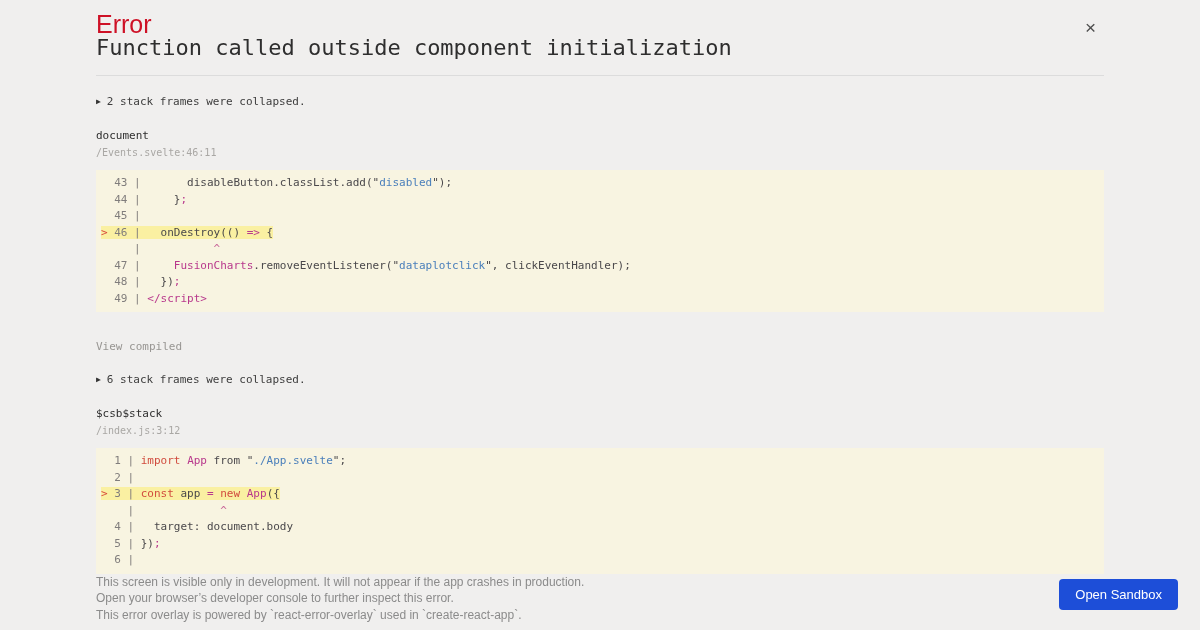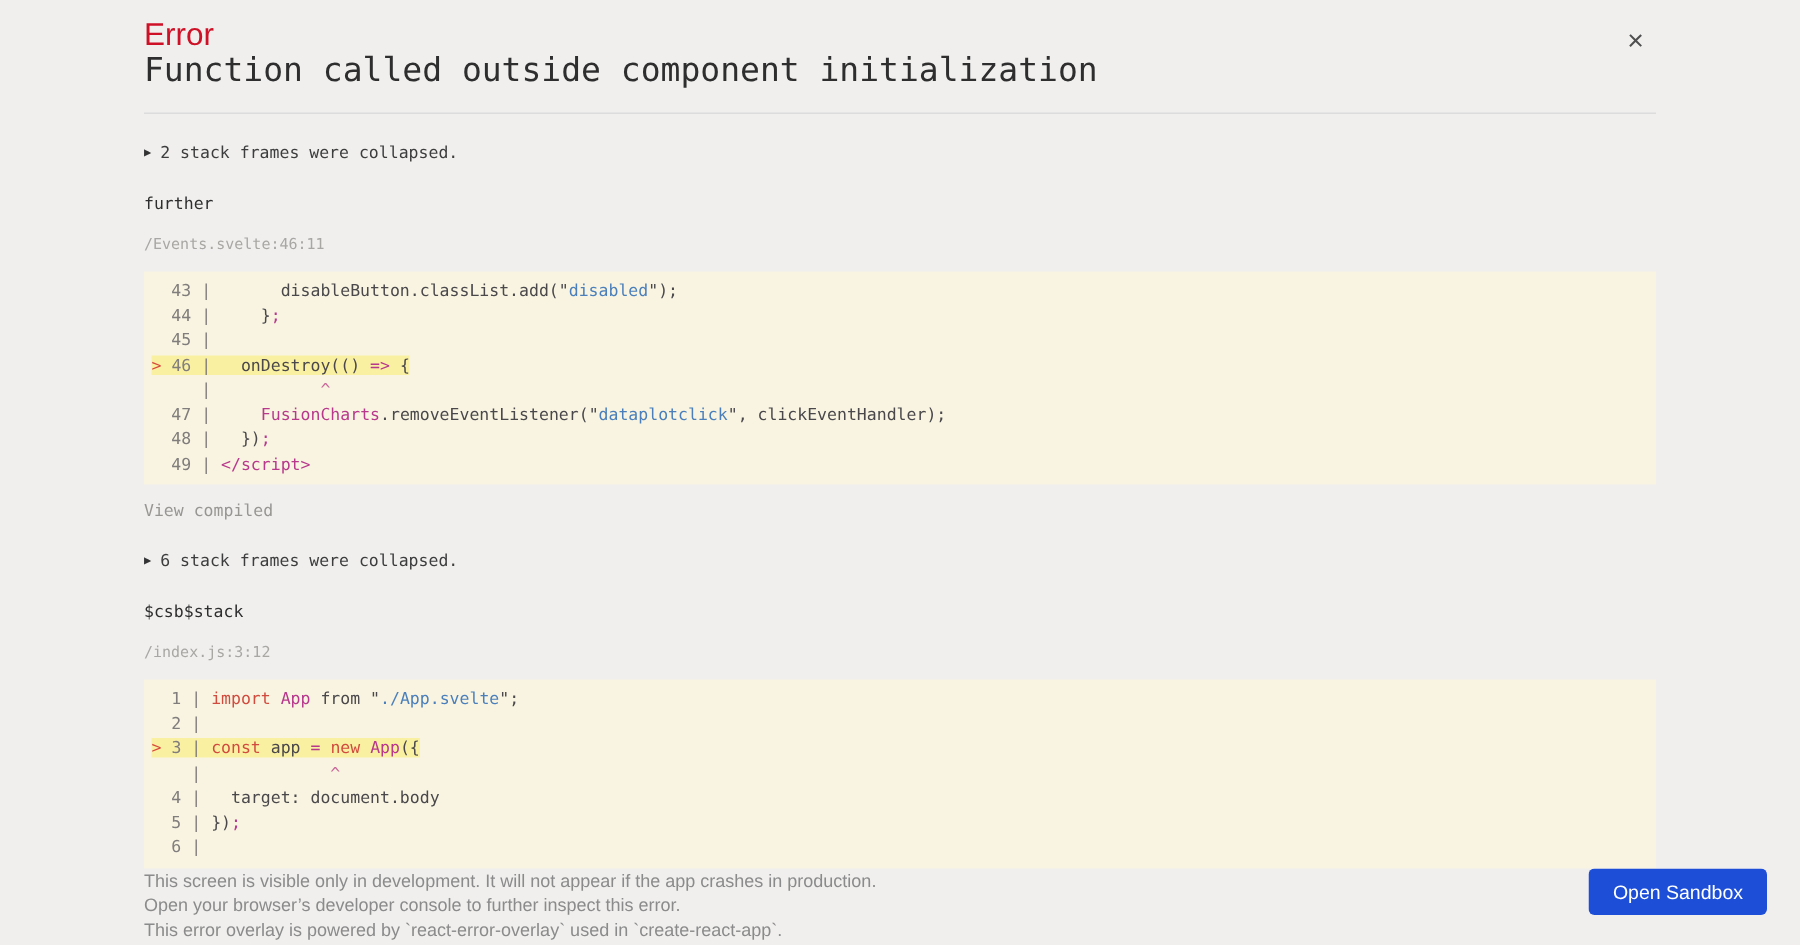--- a/index.html
+++ b/index.html
@@ -1,42 +1,42 @@
 <!DOCTYPE html>
 <html><head>
 <meta charset="utf-8">
 <style>
   html,body{margin:0;padding:0}
   body{width:1200px;height:630px;background:#f0efee;overflow:hidden;position:relative}
   .overlay{padding:0 96px;font-family:"DejaVu Sans Mono",monospace;color:#4a484b}
   .header{display:flex;justify-content:space-between;align-items:flex-start;padding-top:12px}
-  .title{font-family:"Liberation Sans",sans-serif;font-size:21px;line-height:24px;color:#ce1126;font-weight:400}
+  .title{font-family:"Liberation Sans",sans-serif;font-size:25px;line-height:24px;color:#ce1126;font-weight:400}
   .close{background:none;border:none;padding:0;margin:6px 8px 0 0;font-family:"Liberation Sans",sans-serif;
          font-size:19px;line-height:19px;color:#4f4f4f;cursor:pointer}
   .message{margin-top:0;font-size:22px;line-height:22px;color:#2e2e2e}
   .divider{border:none;border-top:1px solid #dcdcdc;margin:16px 0 0 0}
   .collapsed-row{margin-top:17px;font-size:11px;line-height:17px;color:#3d3d3d;cursor:pointer;display:flex;align-items:center}
   .collapsed-row.second{margin-top:16px}
   .tri{font-size:8px;color:#333;margin-right:6px;flex:0 0 auto}
   .frame-fn{margin-top:18px;font-size:11px;line-height:15px;color:#2e2e2e}
-  .frame-loc{margin-top:15px;font-size:10px;line-height:12px;color:#a9a7a4}
+  .frame-loc{margin-top:4px;font-size:10px;line-height:12px;color:#a9a7a4}
   .codeblock{margin-top:11px;background:#f8f4e1;padding:5px;font-size:11px;line-height:16.5px}
   .code-line{height:16.5px;white-space:pre}
   .line-text{white-space:pre}
   .line-text.hl{background:#faf0a2}
   .tok-g{color:#807d7c}
   .tok-m{color:#d8493c}
   .tok-p{color:#4a484b}
   .tok-k{color:#d14b3e}
   .tok-cl{color:#b8388c}
   .tok-s{color:#4a7fbb}
   .tok-o{color:#b8388c}
   .tok-tag{color:#b8388c}
   .tok-caret{color:#c9679a}
-  .view-compiled{margin-top:9px;font-size:11px;line-height:17px;color:#989693;cursor:pointer}
+  .view-compiled{margin-top:26px;font-size:11px;line-height:17px;color:#989693;cursor:pointer}
   .footer{margin-top:0;font-family:Liberation Sans, sans-serif;font-size:12px;line-height:16.5px;color:#8b8b8b}
   .sandbox-btn{position:fixed;right:22px;bottom:20px;background:#1d4ed8;color:#fff;border:none;border-radius:4px;
                padding:8px 16px;font-family:"Liberation Sans",sans-serif;font-size:13px;cursor:pointer}
 </style>
 </head>
 <body>
 
 <div class="overlay">
 
   <div class="header">
@@ -46,21 +46,21 @@
 
   <div class="message">Function called outside component initialization</div>
 
   <hr class="divider">
 
   <div class="collapsed-row">
     <span class="tri">▶</span>
     <span>2 stack frames were collapsed.</span>
   </div>
 
-  <div class="frame-fn">further</div>
+  <div class="frame-fn">document</div>
   <div class="frame-loc">/Events.svelte:46:11</div>
 
   <div class="codeblock">
       <div class="code-line"><span class="line-text"><span class="tok-g">  43 | </span><span class="tok-p">      disableButton.classList.add("</span><span class="tok-s">disabled</span><span class="tok-p">");</span></span></div>
       <div class="code-line"><span class="line-text"><span class="tok-g">  44 | </span><span class="tok-p">    }</span><span class="tok-o">;</span></span></div>
       <div class="code-line"><span class="line-text"><span class="tok-g">  45 | </span></span></div>
       <div class="code-line"><span class="line-text hl"><span class="tok-m">&gt; </span><span class="tok-g">46 | </span><span class="tok-p">  onDestroy(() </span><span class="tok-o">=&gt;</span><span class="tok-p"> {</span></span></div>
       <div class="code-line"><span class="line-text"><span class="tok-g">     | </span><span class="tok-caret">          ^</span></span></div>
       <div class="code-line"><span class="line-text"><span class="tok-g">  47 | </span><span class="tok-p">    </span><span class="tok-cl">FusionCharts</span><span class="tok-p">.removeEventListener("</span><span class="tok-s">dataplotclick</span><span class="tok-p">", clickEventHandler);</span></span></div>
       <div class="code-line"><span class="line-text"><span class="tok-g">  48 | </span><span class="tok-p">  })</span><span class="tok-o">;</span></span></div>

